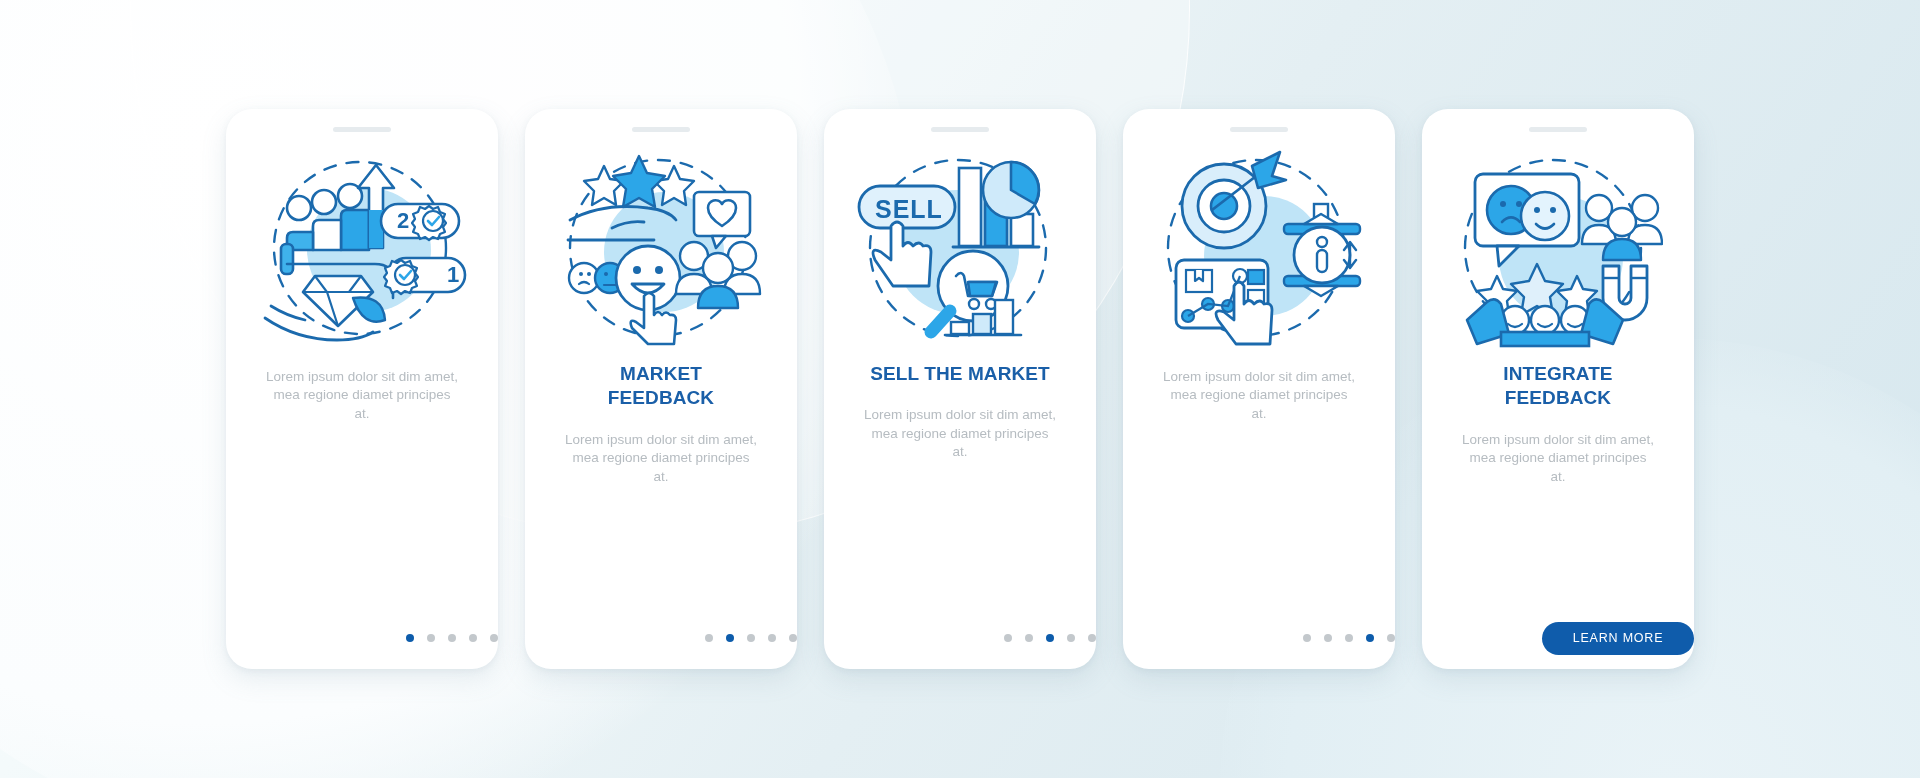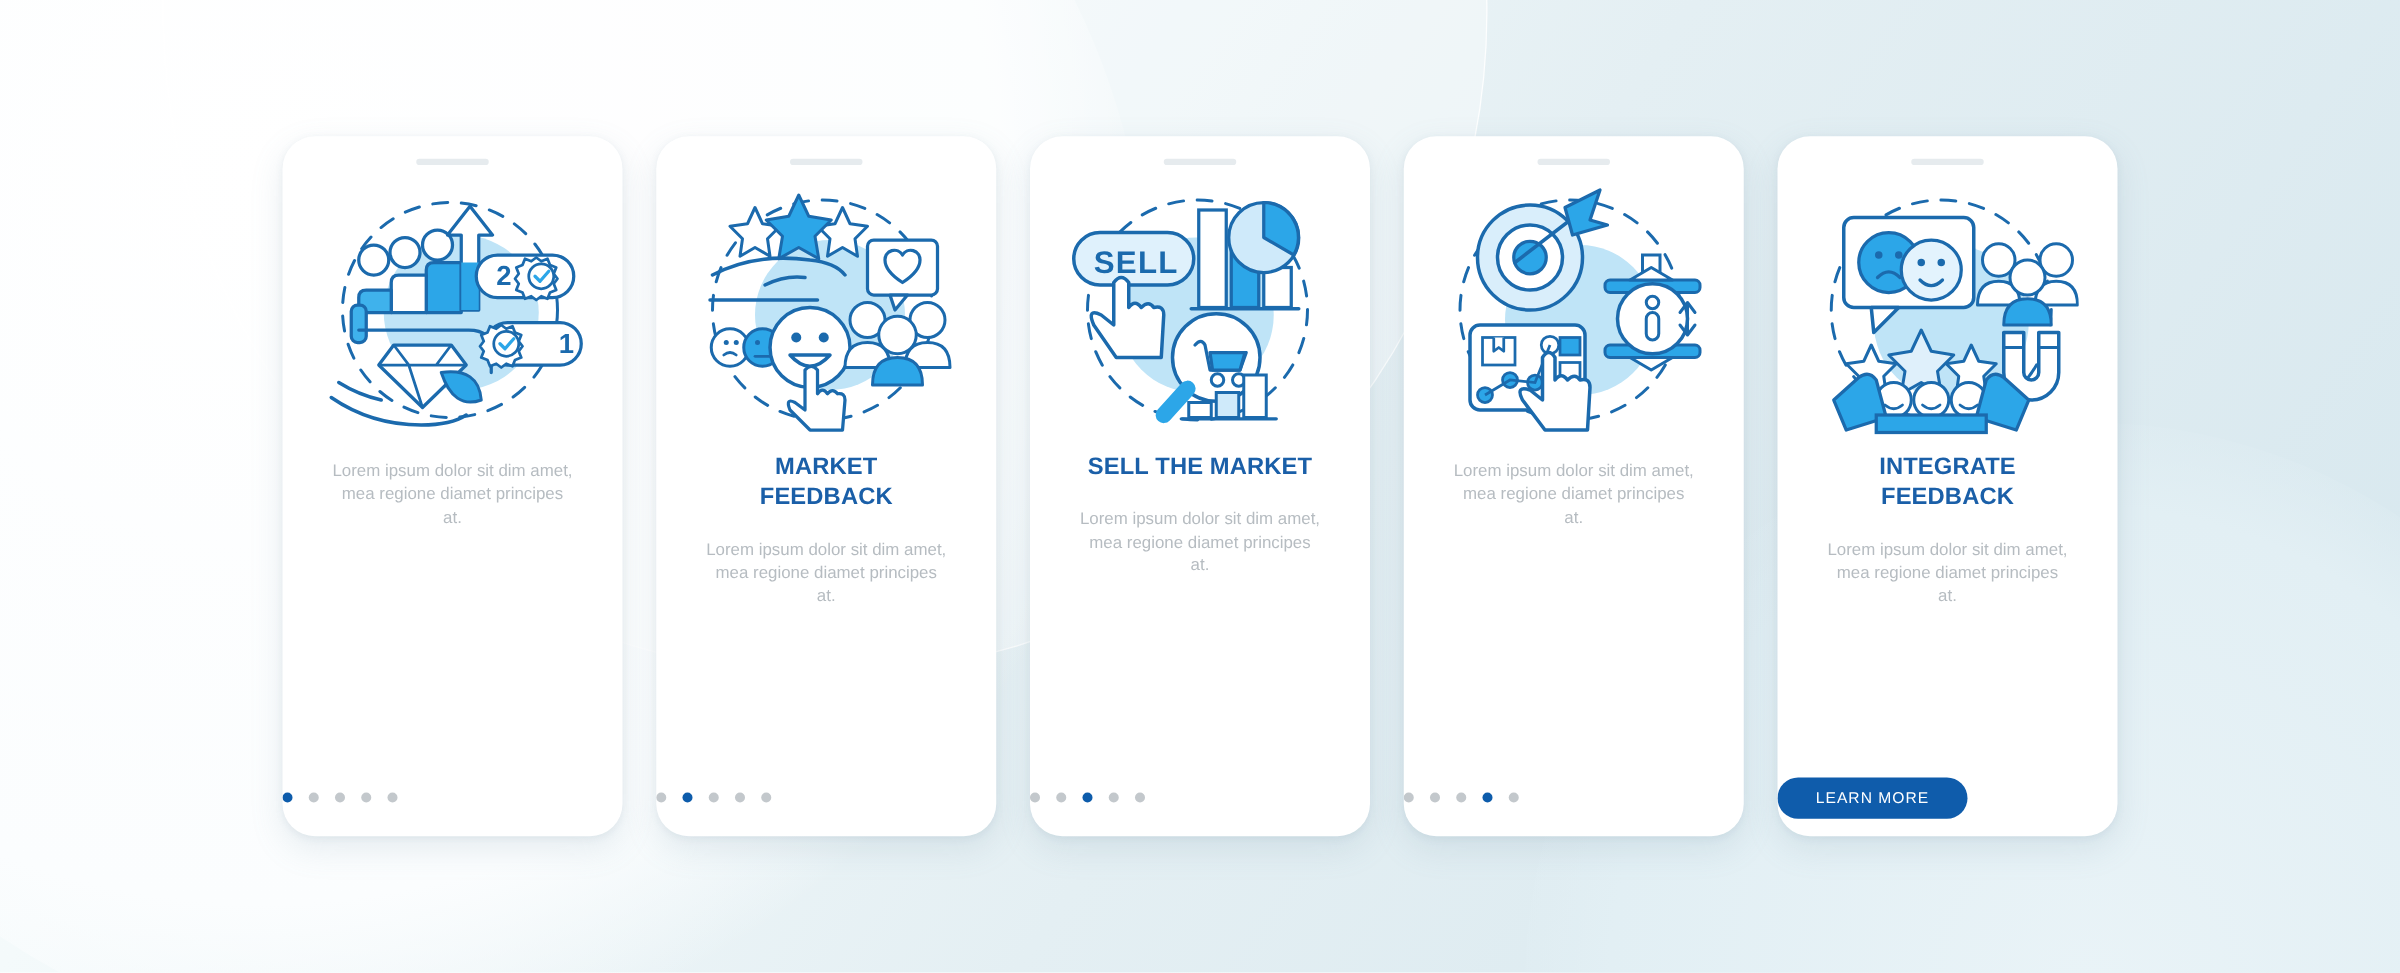--- a/index.html
+++ b/index.html
@@ -112,21 +112,21 @@
     border: none;
     font-size: 12.5px;
     font-weight: normal;
     letter-spacing: 0.8px;
     font-family: "Liberation Sans", sans-serif;
     cursor: pointer;
     display: flex; align-items: center; justify-content: center;
   }
   .footer-area {
     height: 62px;
-    display: flex; align-items: center; justify-content: flex-start;
+    display: flex; align-items: center; justify-content: flex-end;
     width: 100%;
     flex: 0 0 auto;
   }
 </style>
 </head>
 <body>
 
 <div class="bg-blob-1"></div>
 <div class="bg-arc"></div>
 <div class="bg-blob-2"></div>

